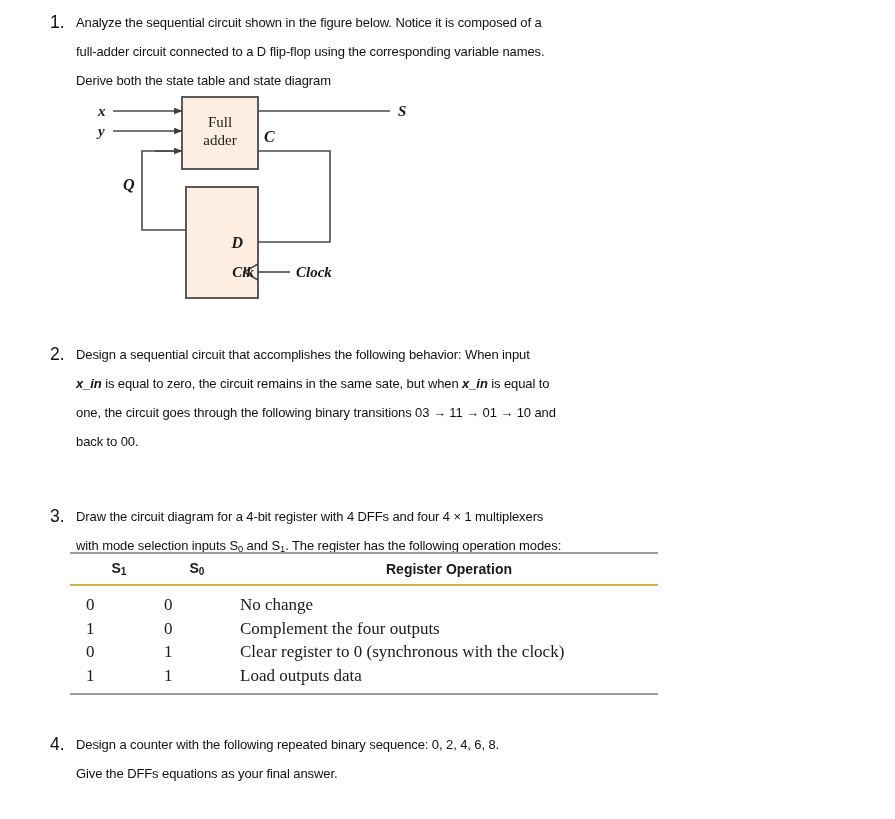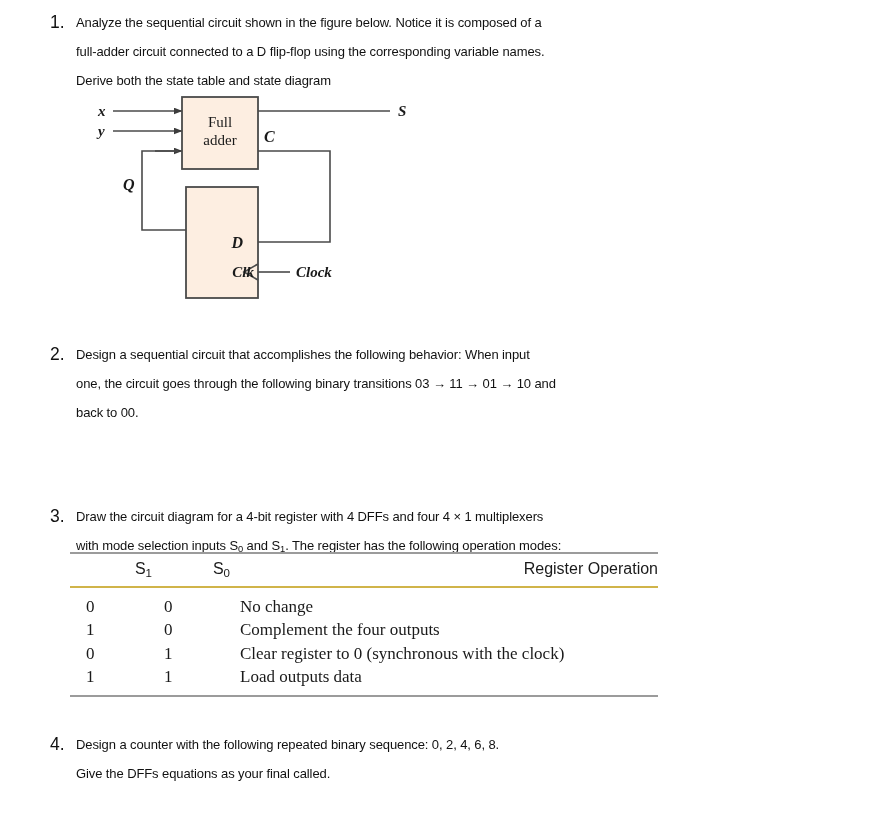--- a/index.html
+++ b/index.html
@@ -67,24 +67,24 @@
     top: 552px;
     width: 588px;
   }
   #register-table table {
     border-collapse: collapse;
     width: 100%;
     font-family: "Liberation Serif", serif;
   }
   #register-table thead th {
     font-family: "Liberation Sans", sans-serif;
-    font-size: 16px;
-    font-weight: normal;
+    font-size: 14px;
+    font-weight: bold;
     color: #1a1a1a;
-    text-align: right;
+    text-align: center;
     padding: 6px 0 7px 0;
     border-top: 2px solid #9b9b9b;
     border-bottom: 2.5px solid #d0b44a;
   }
   #register-table thead th.c-s1 { padding-left: 16px; }
   #register-table thead th.c-s0 { padding-left: 12px; }
   #register-table thead th.c-op { padding-left: 10px; }
   #register-table tbody td {
     font-size: 17px;
     color: #1a1a1a;
@@ -149,20 +149,21 @@
 
     <text x="160" y="37" font-family="'Liberation Serif', serif" font-size="15" fill="#1a1a1a" text-anchor="middle">Full</text>
     <text x="160" y="55" font-family="'Liberation Serif', serif" font-size="15" fill="#1a1a1a" text-anchor="middle">adder</text>
   </svg>
 </div>
 
 <div class="problem" id="problem-2">
   <div class="num">2.</div>
   <div class="body">
     <p>Design a sequential circuit that accomplishes the following behavior: When input</p>
+    <p><span class="bold-ital">x_in</span><span> is equal to zero, the circuit remains in the same sate, but when </span><span class="bold-ital">x_in</span><span> is equal to</span></p>
     <p>one, the circuit goes through the following binary transitions 03 → 11 → 01 → 10 and</p>
     <p>back to 00.</p>
   </div>
 </div>
 
 <div class="problem" id="problem-3">
   <div class="num">3.</div>
   <div class="body">
     <p>Draw the circuit diagram for a 4-bit register with 4 DFFs and four 4 × 1 multiplexers</p>
     <p><span>with mode selection inputs S</span><span class="sub">0</span><span> and S</span><span class="sub">1</span><span>. The register has the following operation modes:</span></p>
@@ -200,15 +201,15 @@
         <td class="c-op">Load outputs data</td>
       </tr>
     </tbody>
   </table>
 </div>
 
 <div class="problem" id="problem-4">
   <div class="num">4.</div>
   <div class="body">
     <p>Design a counter with the following repeated binary sequence: 0, 2, 4, 6, 8.</p>
-    <p>Give the DFFs equations as your final called.</p>
+    <p>Give the DFFs equations as your final answer.</p>
   </div>
 </div>
 
 </body></html>

